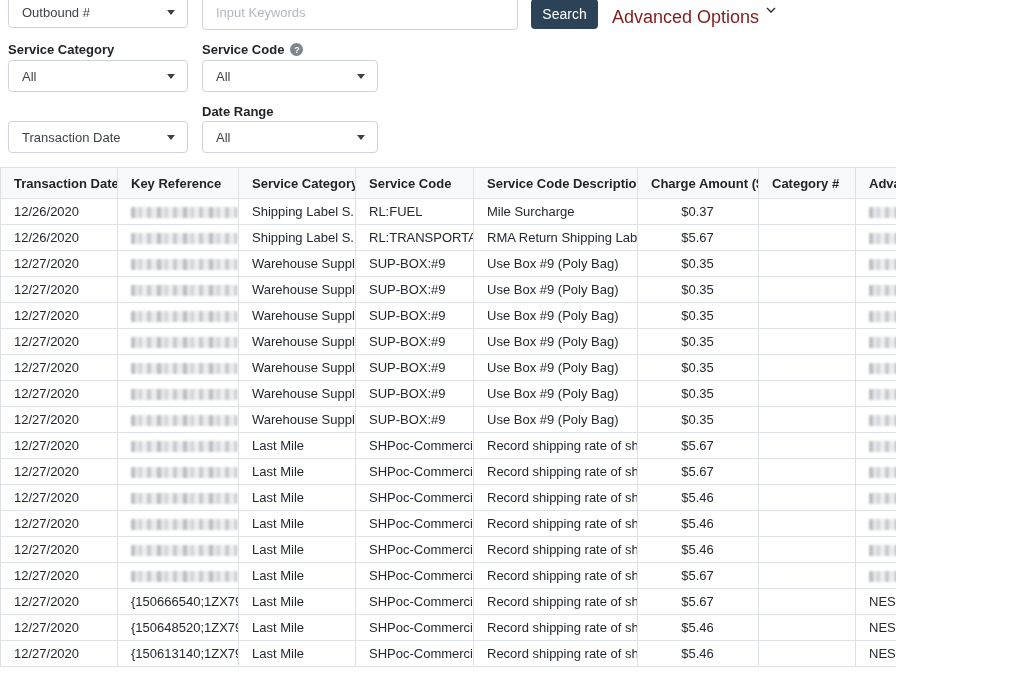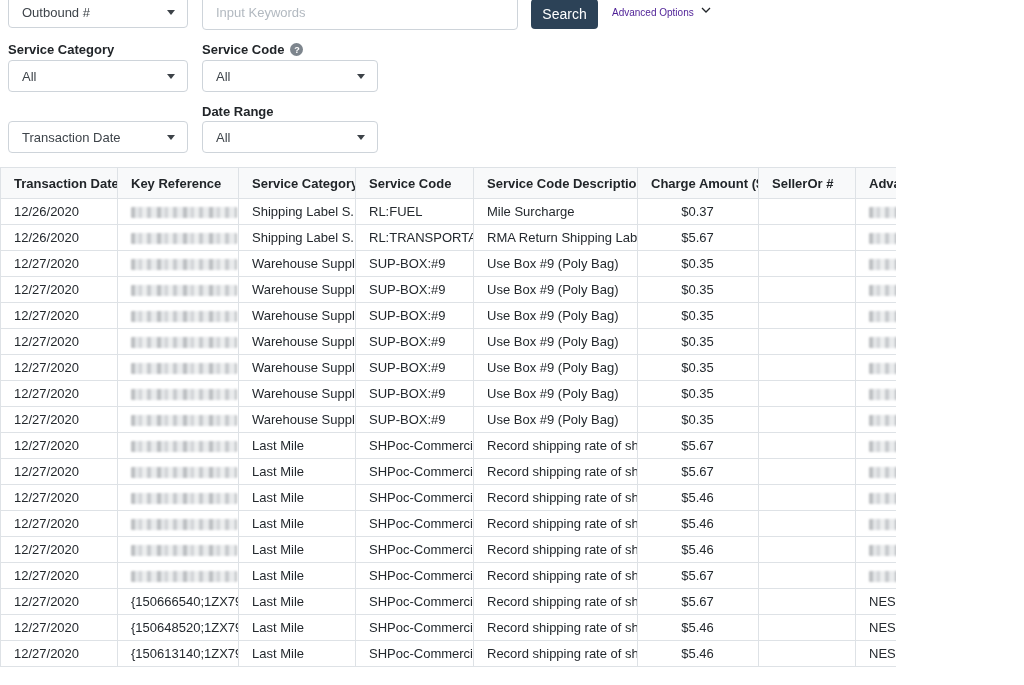--- a/index.html
+++ b/index.html
@@ -20,21 +20,21 @@
 
   .sel-outbound   { left:8px;   top:-4px;  width:180px; }
   .input-keywords { position:absolute; left:202px; top:-5px; width:316px; height:35px;
     border:1px solid #ced4da; border-radius:4px; padding:0 13px; font-size:13px; color:#3e444a;
     font-family:"Liberation Sans","DejaVu Sans",sans-serif; outline:none; }
   .input-keywords::placeholder { color:#b2b9c0; }
   .btn-search { position:absolute; left:531px; top:-1px; width:67px; height:30px;
     background:#2c4257; color:#fff; border:none; border-radius:4px;
     font-size:14px; font-family:"Liberation Sans","DejaVu Sans",sans-serif; cursor:pointer; }
   .adv-options { position:absolute; left:612px; top:7px; display:flex; align-items:flex-start; gap:7px;
-    font-size:10px; color:#4c1d95; cursor:pointer; }
+    font-size:18px; color:#7f1d1d; cursor:pointer; }
   .adv-options svg { display:block; }
 
   .field-label { position:absolute; font-size:13px; font-weight:700; color:#212529; display:flex; align-items:center; }
   .lbl-service-category { left:8px;   top:42px; }
   .lbl-service-code     { left:202px; top:42px; }
   .lbl-date-filter      { left:8px;   top:104px;margin-top:24px; }
   .lbl-date-range       { left:202px; top:104px;text-align:center; }
 
   .help-badge { display:inline-flex; align-items:center; justify-content:center;
     width:13px; height:13px; margin-left:6px; border-radius:50%;
@@ -129,21 +129,21 @@
           <col style="width:11px">
       </colgroup>
       <thead>
         <tr>
           <th>Transaction Date</th>
           <th>Key Reference</th>
           <th>Service Category</th>
           <th>Service Code</th>
           <th>Service Code Description</th>
           <th>Charge Amount ($)</th>
-          <th>SellerOr #</th>
+          <th>Category #</th>
           <th>Advanced Info</th>
           <th></th>
         </tr>
       </thead>
       <tbody>
           <tr>
             <td>12/26/2020</td>
             <td><span class="redact w-keyref"></span></td>
             <td>Shipping Label S...</td>
             <td>RL:FUEL</td>

